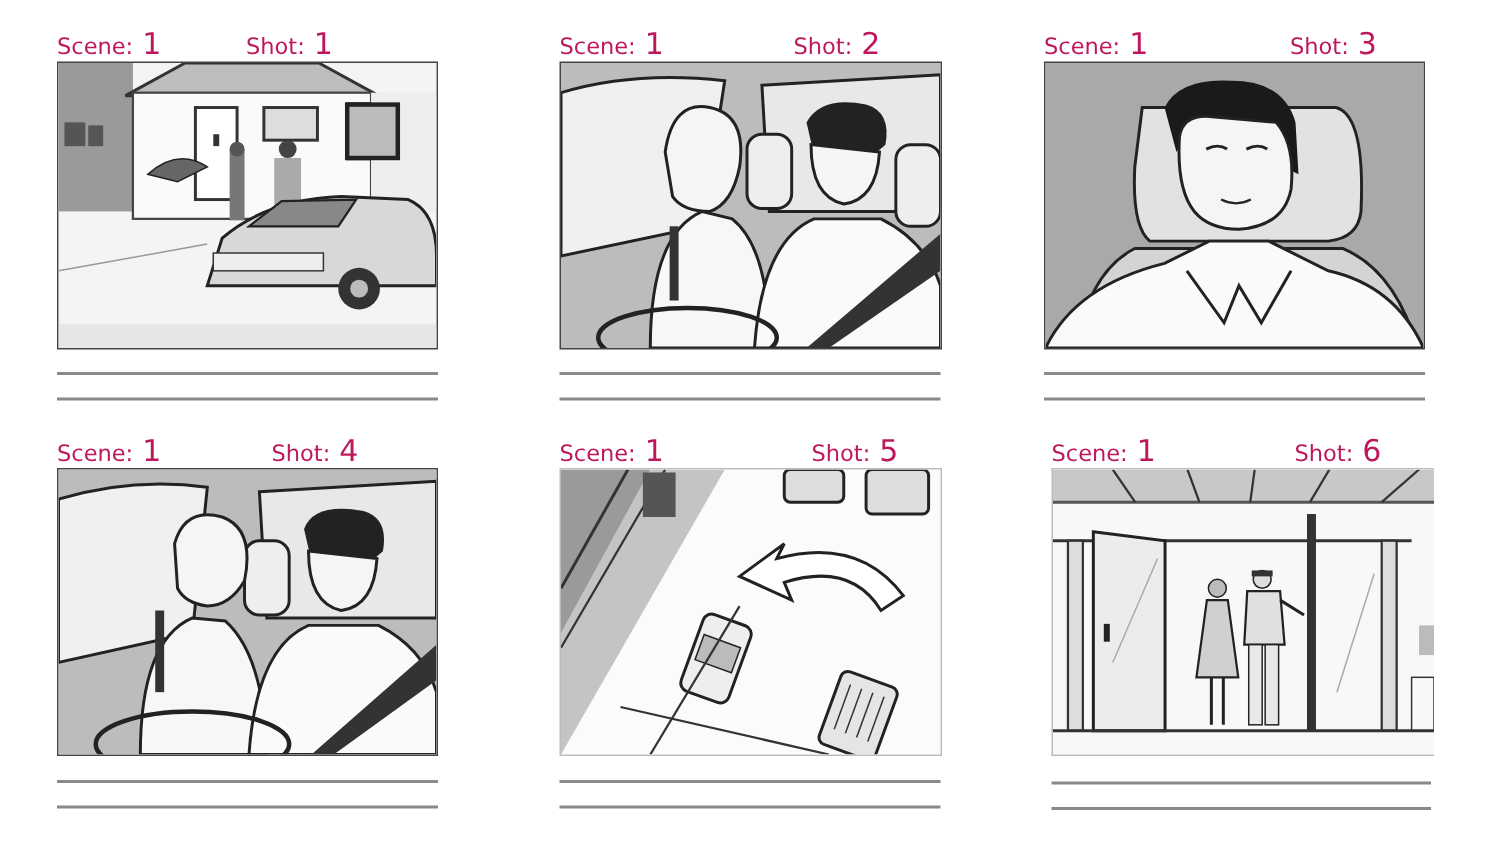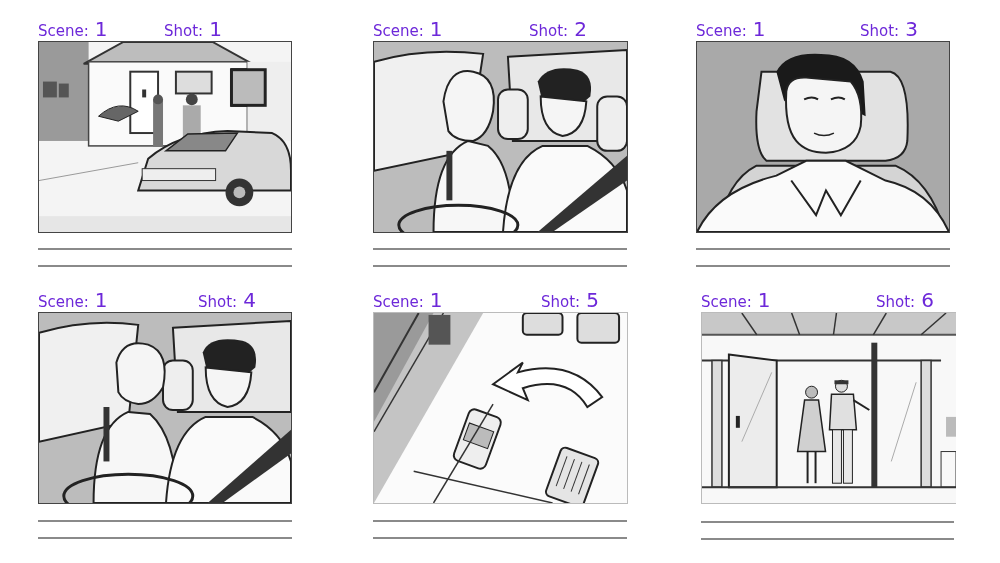--- a/index.html
+++ b/index.html
@@ -1,19 +1,19 @@
 <!DOCTYPE html>
 <html><head>
 <meta charset="utf-8">
 <style>
   html, body { margin: 0; padding: 0; background: #ffffff; }
   body { width: 1000px; height: 563px; position: relative; overflow: hidden;
          font-family: "DejaVu Sans", "Liberation Sans", sans-serif; color: #222; }
   .cell { position: absolute; }
-  .label { position: absolute; top: 0; height: 26px; width: 100%; font-size: 15px; color: #6d28d9; }
+  .label { position: absolute; top: 0; height: 26px; width: 100%; font-size: 15px; color: #be185d; }
   .label .scene { position: absolute; left: 0; bottom: 0; }
   .label .shot  { position: absolute; bottom: 0; }
   .label .num { font-size: 20px; margin-left: 6px; }
   .frame { position: absolute; left: 0; top: 26px; border: 1.5px solid #444; overflow: hidden; background: #fff; box-sizing: border-box; }
   .frame.light { border-color: #bbb; }
   .frame svg { display: block; width: 100%; height: 100%; }
   .line { position: absolute; left: 0; height: 1.5px; background: #8a8a8a; }
 </style>
 </head>
 <body>
@@ -100,21 +100,21 @@
       <path d="M95 140 L120 175 L130 150 L145 175 L165 140" fill="none" stroke="#222" stroke-width="2"></path>
     </svg>
   </div>
   <div class="line" style="top:233px; width:254px;"></div>
   <div class="line" style="top:250px; width:254px;"></div>
 </div>
 
 <div class="cell" style="left:38px; top:286px; width:254px; height:255px;">
   <div class="label">
     <span class="scene"><span>Scene:</span><span class="num">1</span></span>
-    <span class="shot" style="left:160px;"><span>Shot:</span><span class="num">4</span></span>
+    <span class="shot" style="left:143px;"><span>Shot:</span><span class="num">4</span></span>
   </div>
   <div class="frame" style="width:254px; height:192px;">
     <svg viewBox="0 0 254 192" preserveAspectRatio="none">
       <rect width="254" height="192" fill="#bcbcbc"></rect>
       <path d="M0 20 Q50 5 100 12 L90 110 L0 130 Z" fill="#f0f0f0" stroke="#222" stroke-width="2"></path>
       <path d="M135 15 L254 8 L254 100 L140 100 Z" fill="#e8e8e8" stroke="#222" stroke-width="2"></path>
       <rect x="125" y="48" width="30" height="50" rx="10" fill="#eee" stroke="#222" stroke-width="2"></rect>
       <path d="M78 50 Q85 25 110 32 Q132 40 125 75 Q115 92 100 92 Q85 90 80 80 Z" fill="#f5f5f5" stroke="#222" stroke-width="2"></path>
       <path d="M55 192 Q55 115 90 100 L112 102 Q138 125 140 192 Z" fill="#f7f7f7" stroke="#222" stroke-width="2"></path>
       <rect x="65" y="95" width="6" height="55" fill="#333"></rect>
@@ -160,21 +160,21 @@
       </g>
     </svg>
   </div>
   <div class="line" style="top:234px; width:254px;"></div>
   <div class="line" style="top:251px; width:254px;"></div>
 </div>
 
 <div class="cell" style="left:701px; top:286px; width:255px; height:255px;">
   <div class="label">
     <span class="scene"><span>Scene:</span><span class="num">1</span></span>
-    <span class="shot" style="left:175px;"><span>Shot:</span><span class="num">6</span></span>
+    <span class="shot" style="left:162px;"><span>Shot:</span><span class="num">6</span></span>
   </div>
   <div class="frame light" style="width:255px; height:192px; border-right:none;">
     <svg viewBox="0 0 255 192" preserveAspectRatio="none">
       <rect width="255" height="192" fill="#f8f8f8"></rect>
       <rect x="0" y="0" width="255" height="22" fill="#c8c8c8"></rect>
       <line x1="0" y1="22" x2="255" y2="22" stroke="#555" stroke-width="2"></line>
       <line x1="40" y1="0" x2="55" y2="22" stroke="#333" stroke-width="1.5"></line>
       <line x1="90" y1="0" x2="98" y2="22" stroke="#333" stroke-width="1.5"></line>
       <line x1="135" y1="0" x2="132" y2="22" stroke="#333" stroke-width="1.5"></line>
       <line x1="185" y1="0" x2="172" y2="22" stroke="#333" stroke-width="1.5"></line>

